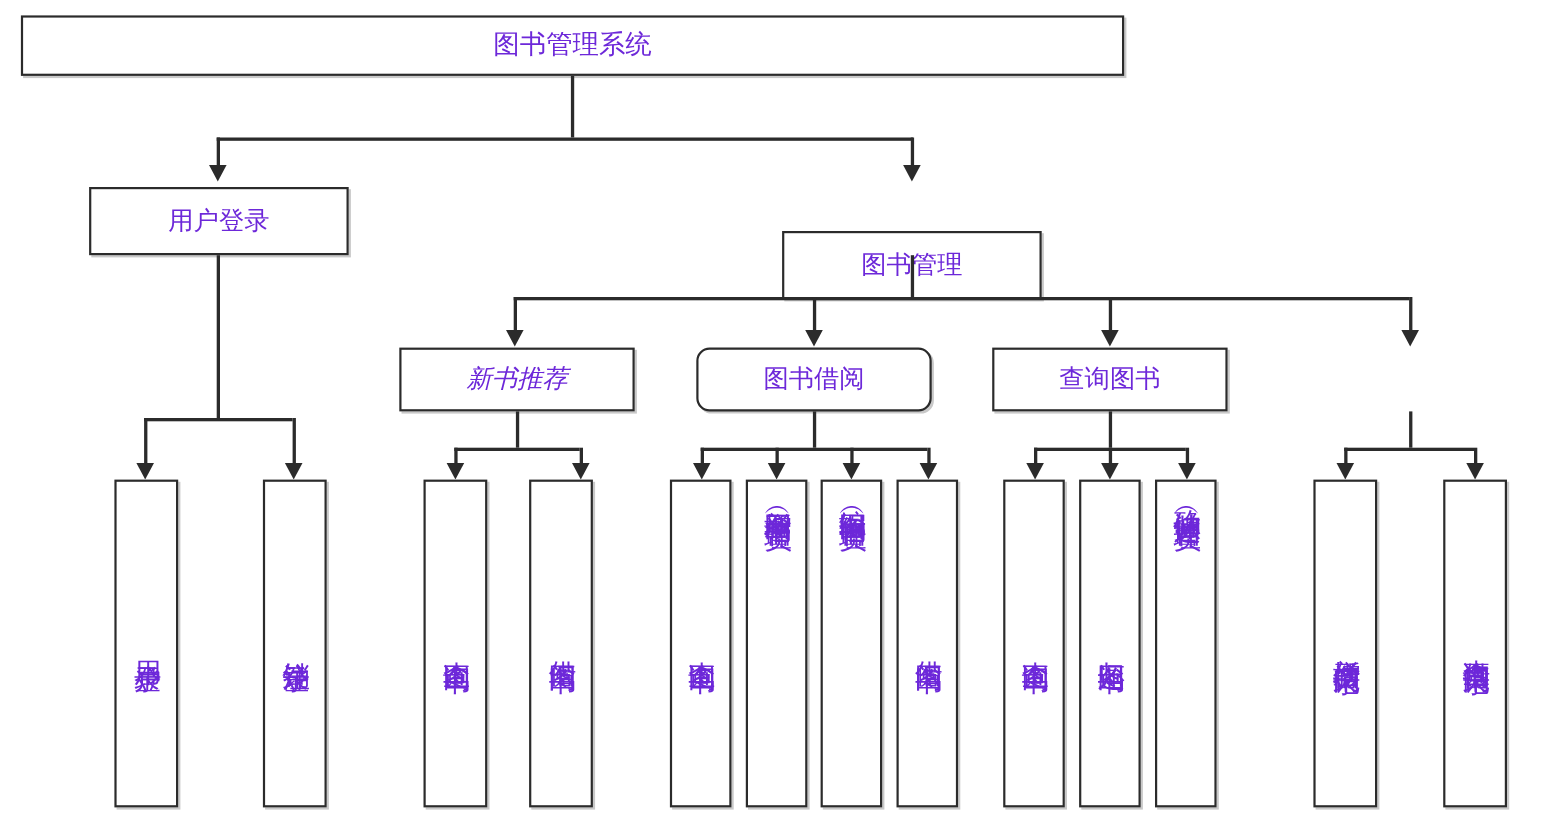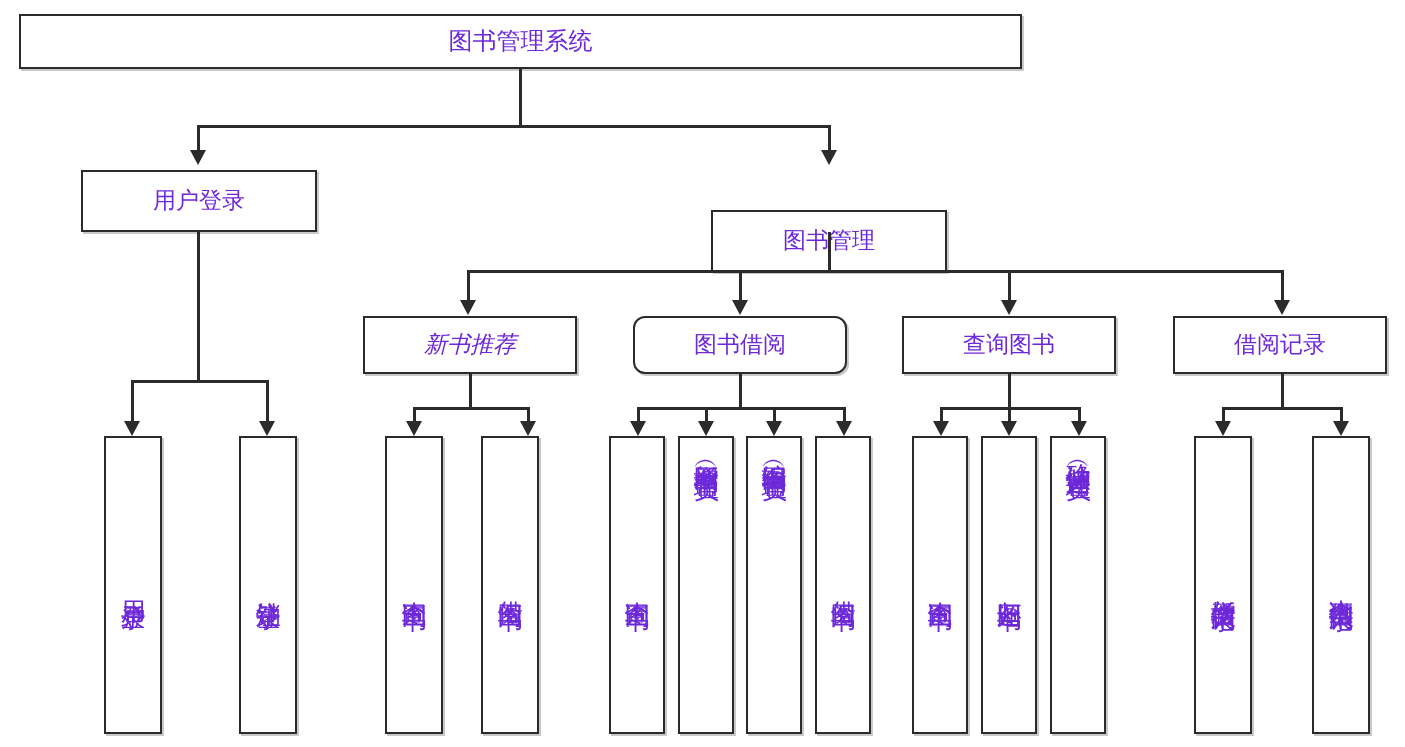--- a/index.html
+++ b/index.html
@@ -129,23 +129,20 @@
 
   <div class="node h" style="left:363px; top:316px; width:214px; height:58px;font-style:italic;">
     <span>新书推荐</span>
   </div>
   <div class="node h" style="left:633px; top:316px; width:214px; height:58px;border-radius:12px;">
     <span>图书借阅</span>
   </div>
   <div class="node h" style="left:902px; top:316px; width:214px; height:58px;">
     <span>查询图书</span>
   </div>
-  <div class="node h" style="left:1173px; top:316px; width:214px; height:58px;">
-    <span>借阅记录</span>
-  </div>
 
   <div class="vline" style="left:469px; top:374px; height:33px;"></div>
   <div class="hline" style="left:413px; top:407px; width:114px;"></div>
   <div class="vline" style="left:413px; top:407px; height:14px;"></div>
   <div class="arrow" style="left:406px; top:421px;"></div>
   <div class="vline" style="left:527px; top:407px; height:14px;"></div>
   <div class="arrow" style="left:520px; top:421px;"></div>
 
   <div class="vline" style="left:739px; top:374px; height:33px;"></div>
   <div class="hline" style="left:637px; top:407px; width:206px;"></div>

